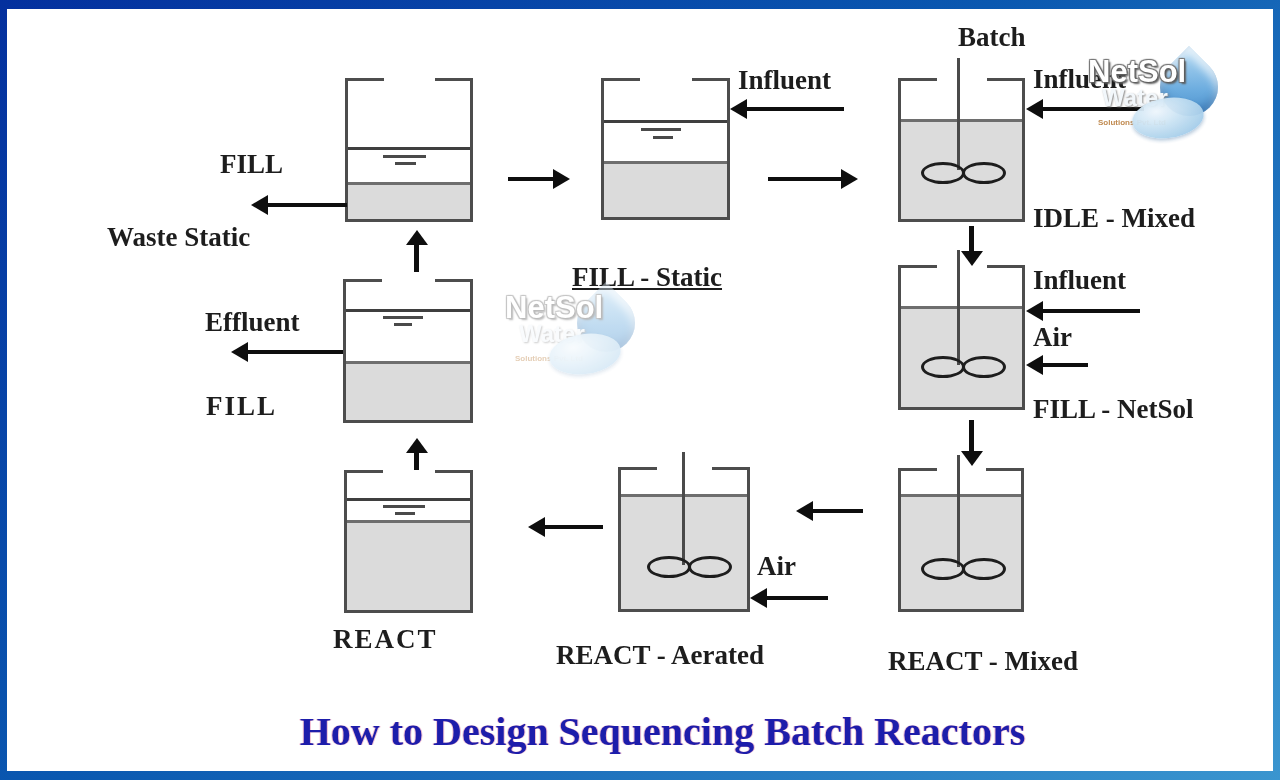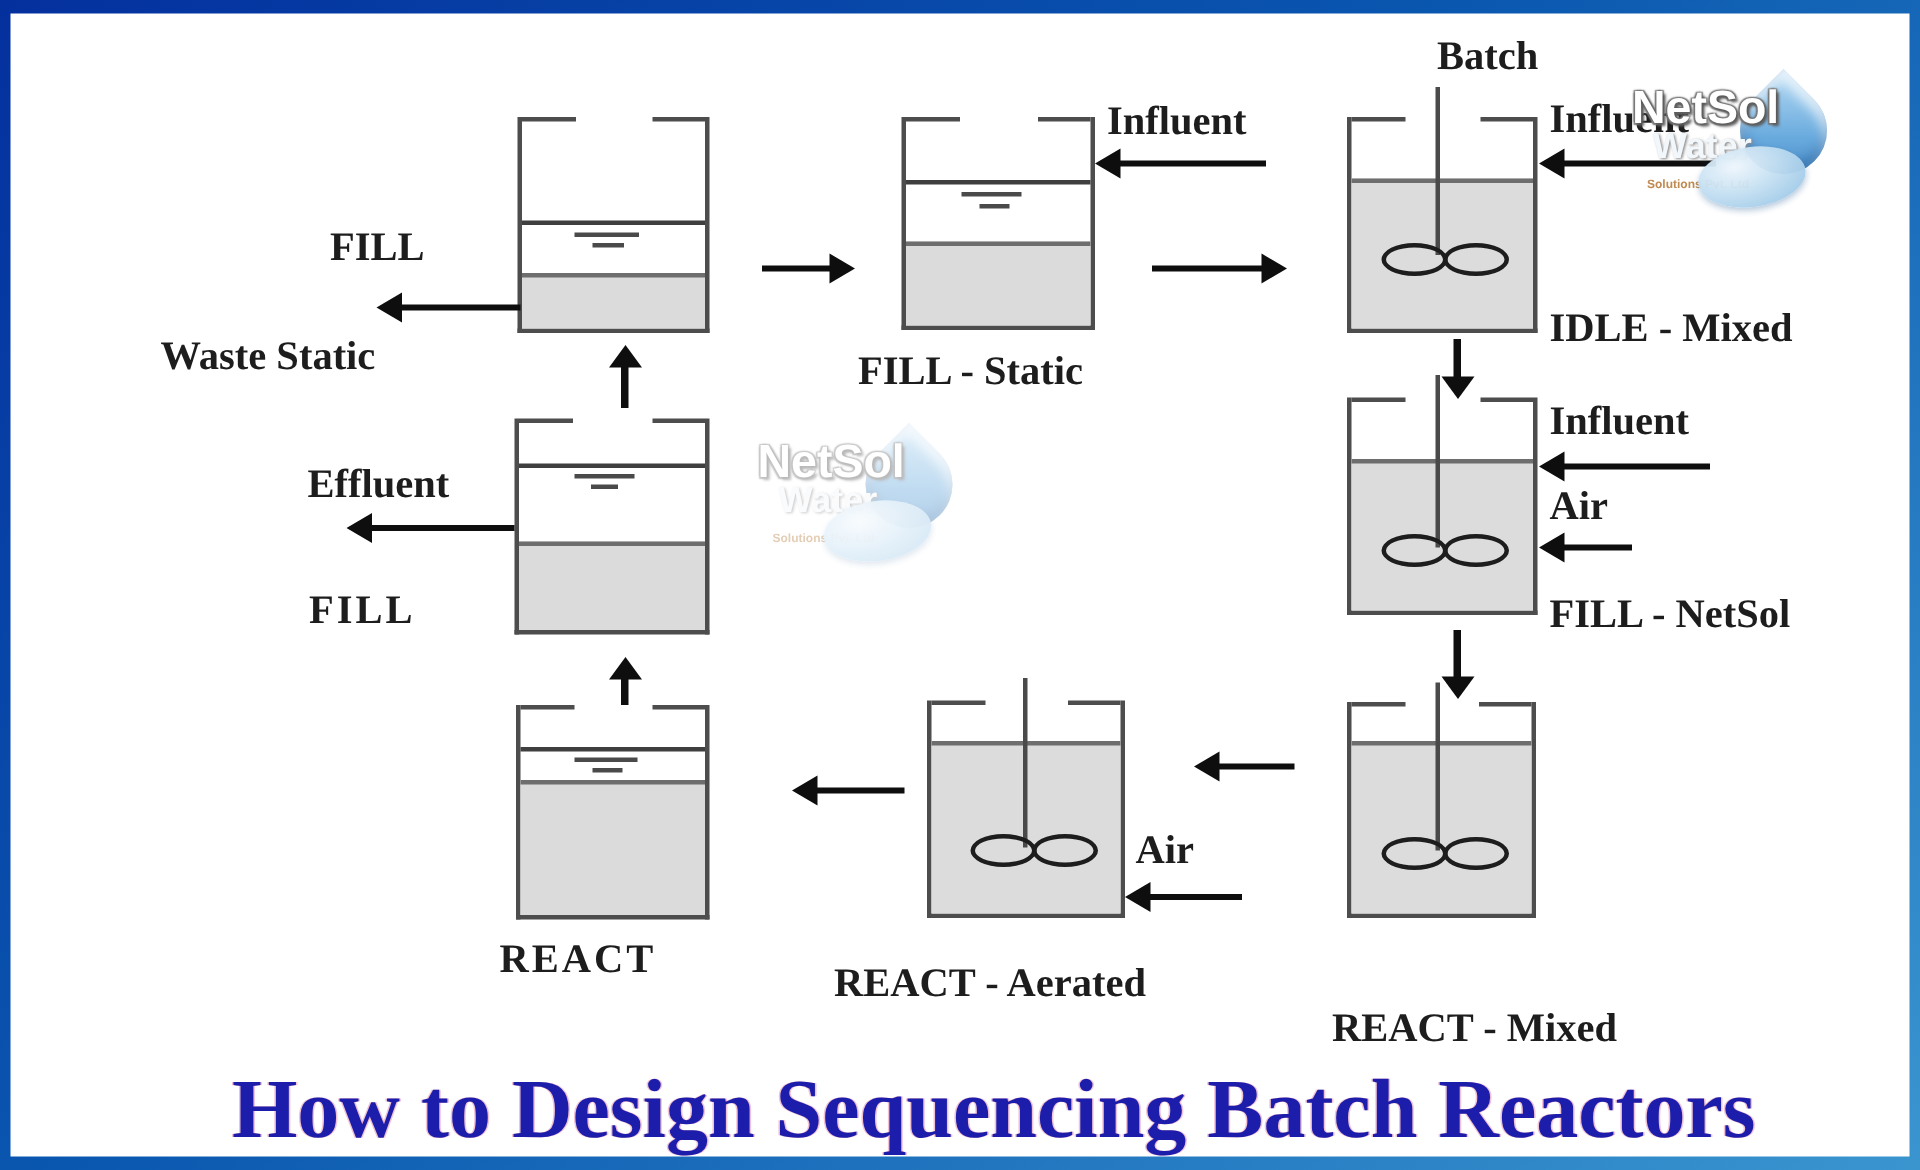--- a/index.html
+++ b/index.html
@@ -52,21 +52,21 @@
   .logo .drop{position:absolute;left:72px;top:6px;width:58px;height:58px;
     border-radius:0 50% 50% 50%;transform:rotate(45deg);
     background:linear-gradient(135deg,#b8dcf4 0%,#6aabde 55%,#3d83c4 100%);
     box-shadow:inset -4px -6px 8px rgba(20,70,130,.35), inset 4px 6px 8px rgba(255,255,255,.7);z-index:2;}
   .logo .puddle{position:absolute;left:44px;top:46px;width:72px;height:40px;border-radius:50%;
     background:radial-gradient(ellipse at 35% 30%,#eef6fc 0%,#c3dff2 45%,#8fc0e4 100%);
     box-shadow:0 2px 4px rgba(60,110,160,.4);transform:rotate(-8deg);z-index:4;opacity:.95;}
   .wm{opacity:.42;}
   
   .title{position:absolute;left:45px;right:0;top:708px;text-align:center;
-    font-family:"Liberation Serif",serif;font-weight:bold;font-size:56px;color:#1d1dab;
+    font-family:"Liberation Serif",serif;font-weight:bold;font-size:40px;color:#1d1dab;
     text-shadow:1px 0 0 rgba(225,120,160,.45),-1px 0 0 rgba(225,120,160,.45);}
 </style>
 </head>
 <body>
 
 <div class="panel"></div>
 
 <div class="tank" style="left:345px;top:78px;width:128px;height:144px;">
   <i class="lipl"></i>
     <i class="lipr"></i>
@@ -203,29 +203,29 @@
     <i class="ln"></i>
     <i class="hd"></i>
   </div>
 <div class="arrow h left" style="left:251px;top:195px;width:96px;">
     <i class="ln"></i>
     <i class="hd"></i>
   </div>
 
 <span class="lb" style="left:220px;top:151px;">FILL</span>
 <span class="lb" style="left:107px;top:224px;">Waste Static</span>
-<span class="lb" style="left:572px;top:234px;">FILL - Static</span>
+<span class="lb" style="left:572px;top:264px;text-decoration:underline;">FILL - Static</span>
 <span class="lb" style="left:738px;top:67px;">Influent</span>
 <span class="lb" style="left:958px;top:24px;">Batch</span>
 <span class="lb" style="left:1033px;top:66px;z-index:1;">Influent</span>
 <span class="lb" style="left:1033px;top:205px;">IDLE - Mixed</span>
 <span class="lb" style="left:1033px;top:267px;">Influent</span>
 <span class="lb" style="left:1033px;top:324px;">Air</span>
 <span class="lb" style="left:1033px;top:396px;">FILL - NetSol</span>
-<span class="lb" style="left:888px;top:672px;">REACT - Mixed</span>
+<span class="lb" style="left:888px;top:648px;">REACT - Mixed</span>
 <span class="lb" style="left:757px;top:553px;">Air</span>
 <span class="lb" style="left:556px;top:642px;">REACT - Aerated</span>
 <span class="lb" style="left:333px;top:626px;letter-spacing:2px;">REACT</span>
 <span class="lb" style="left:206px;top:393px;letter-spacing:2px;">FILL</span>
 <span class="lb" style="left:205px;top:309px;">Effluent</span>
 
 <div class="logo" style="left:1088px;top:52px;z-index:2;">
   <span class="drop"></span>
   <span class="puddle"></span>
   <span class="nm">NetSol</span>

